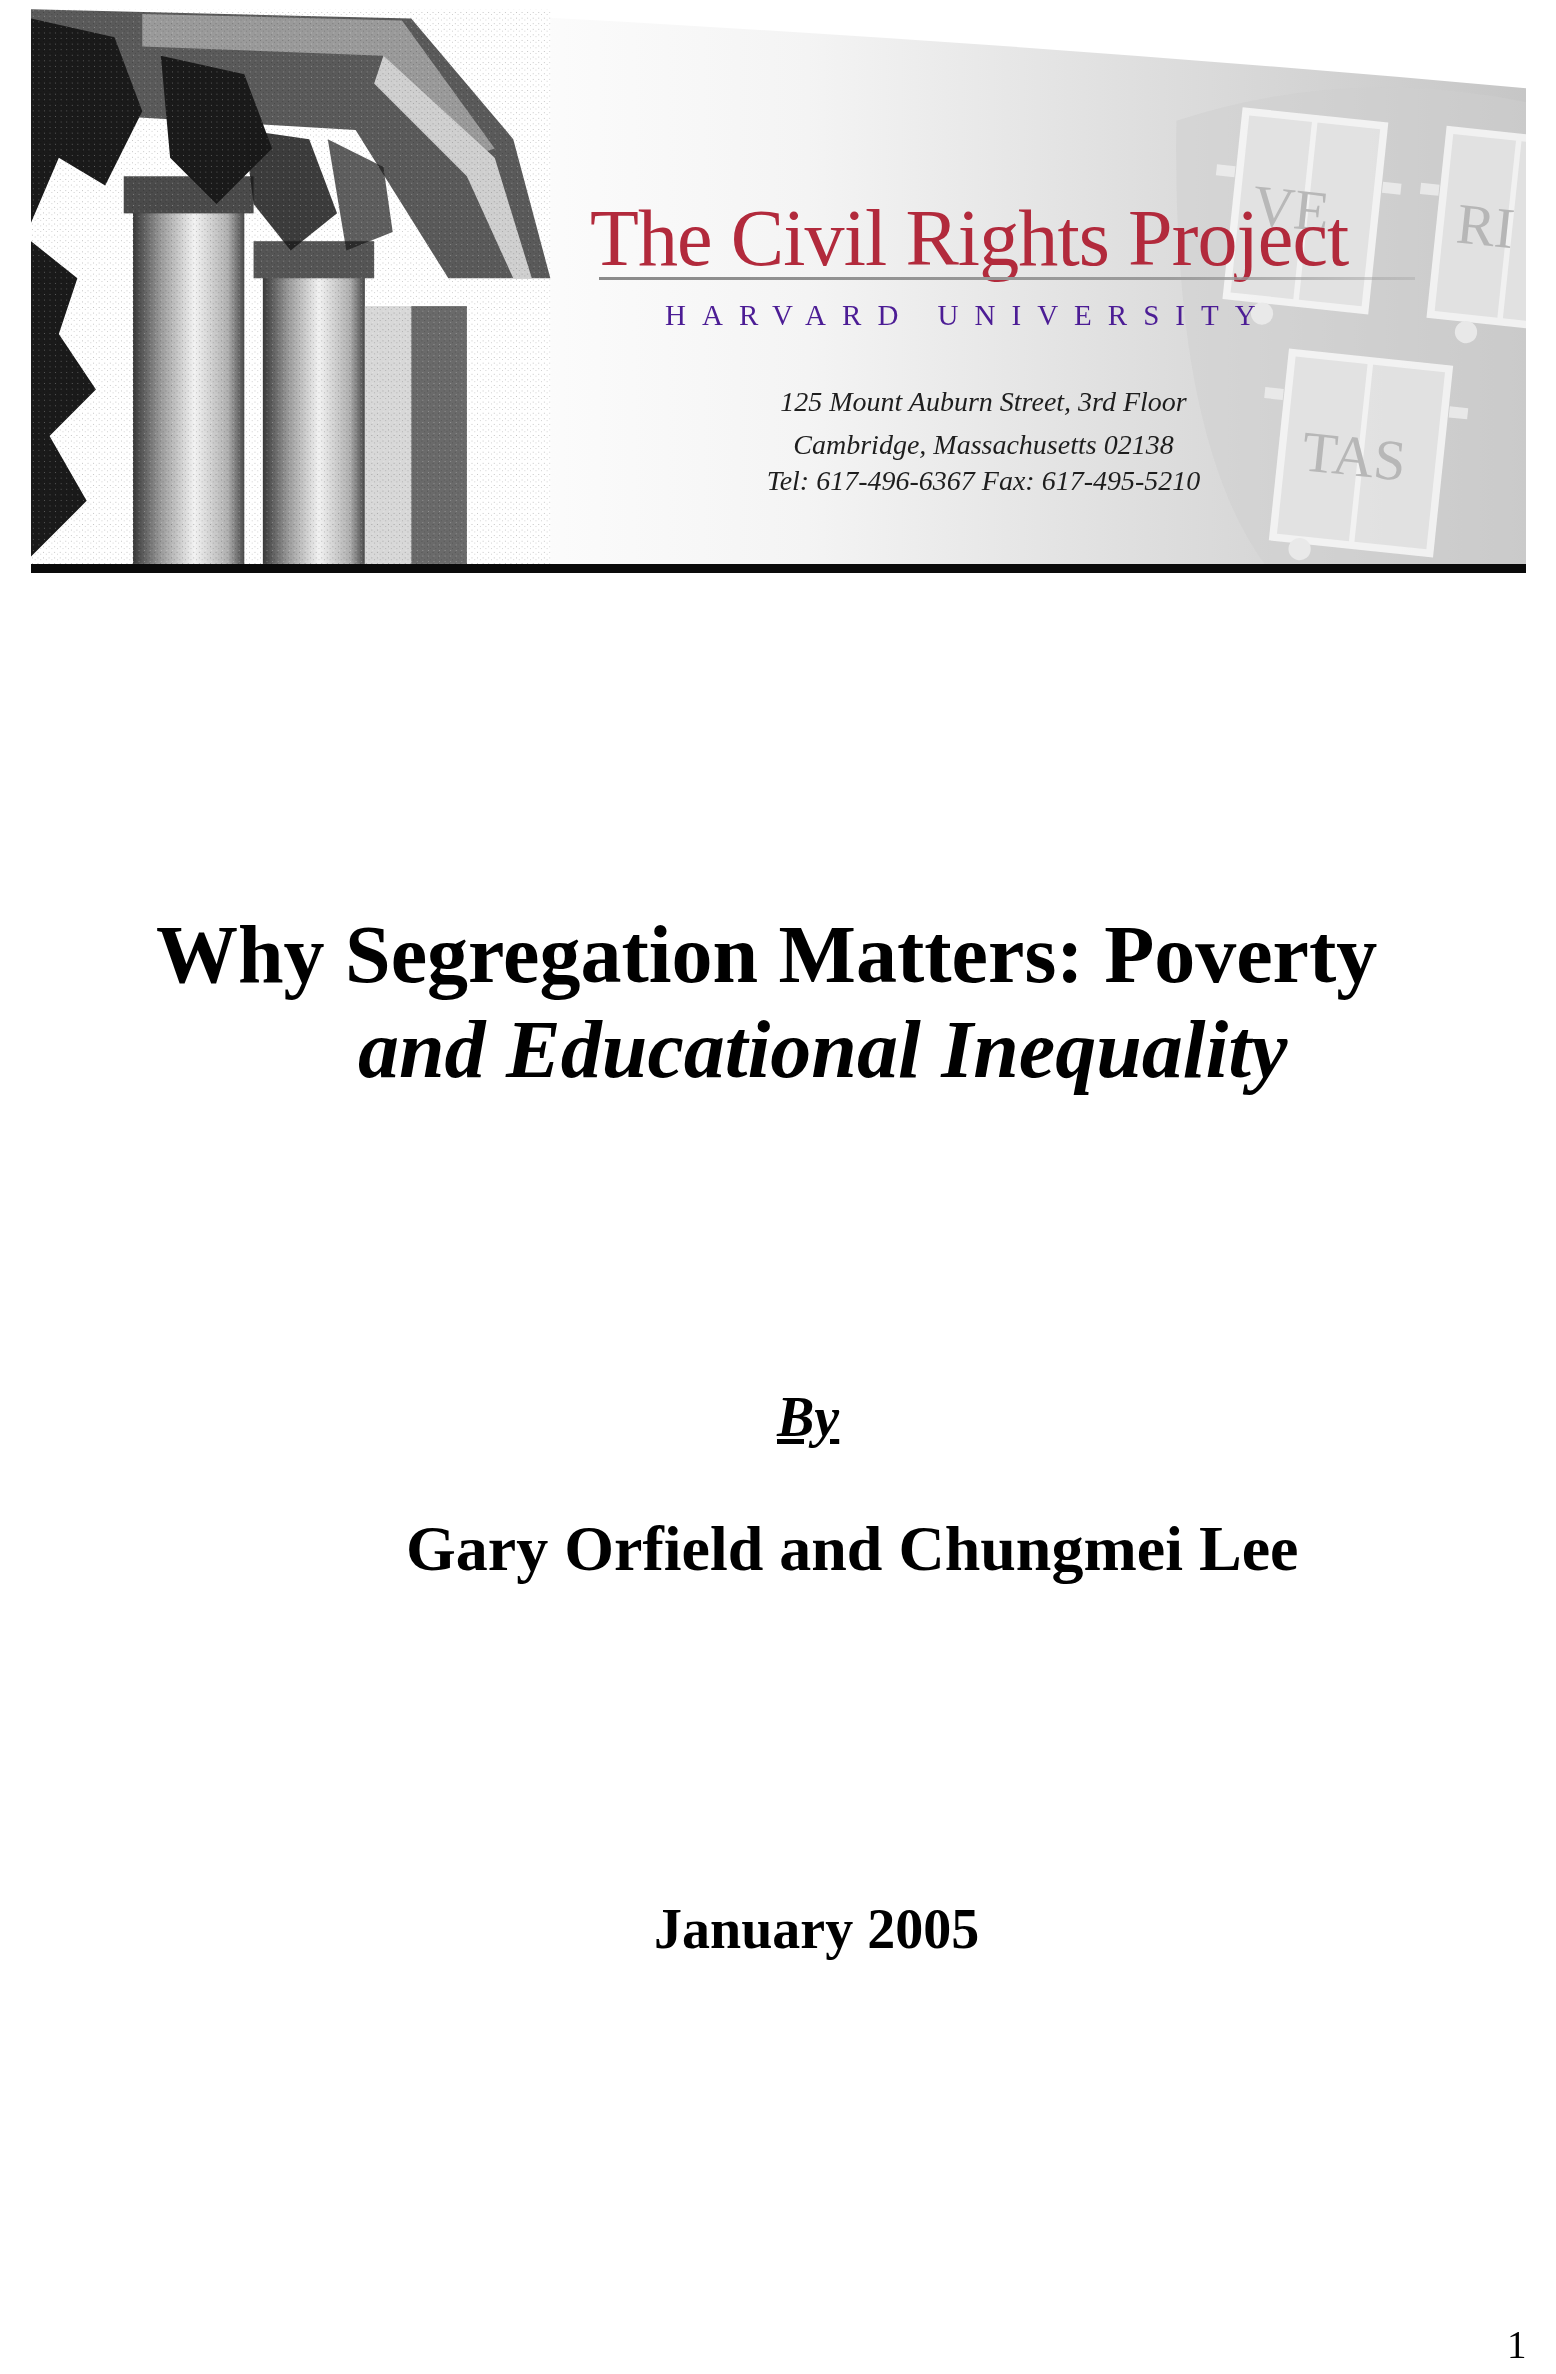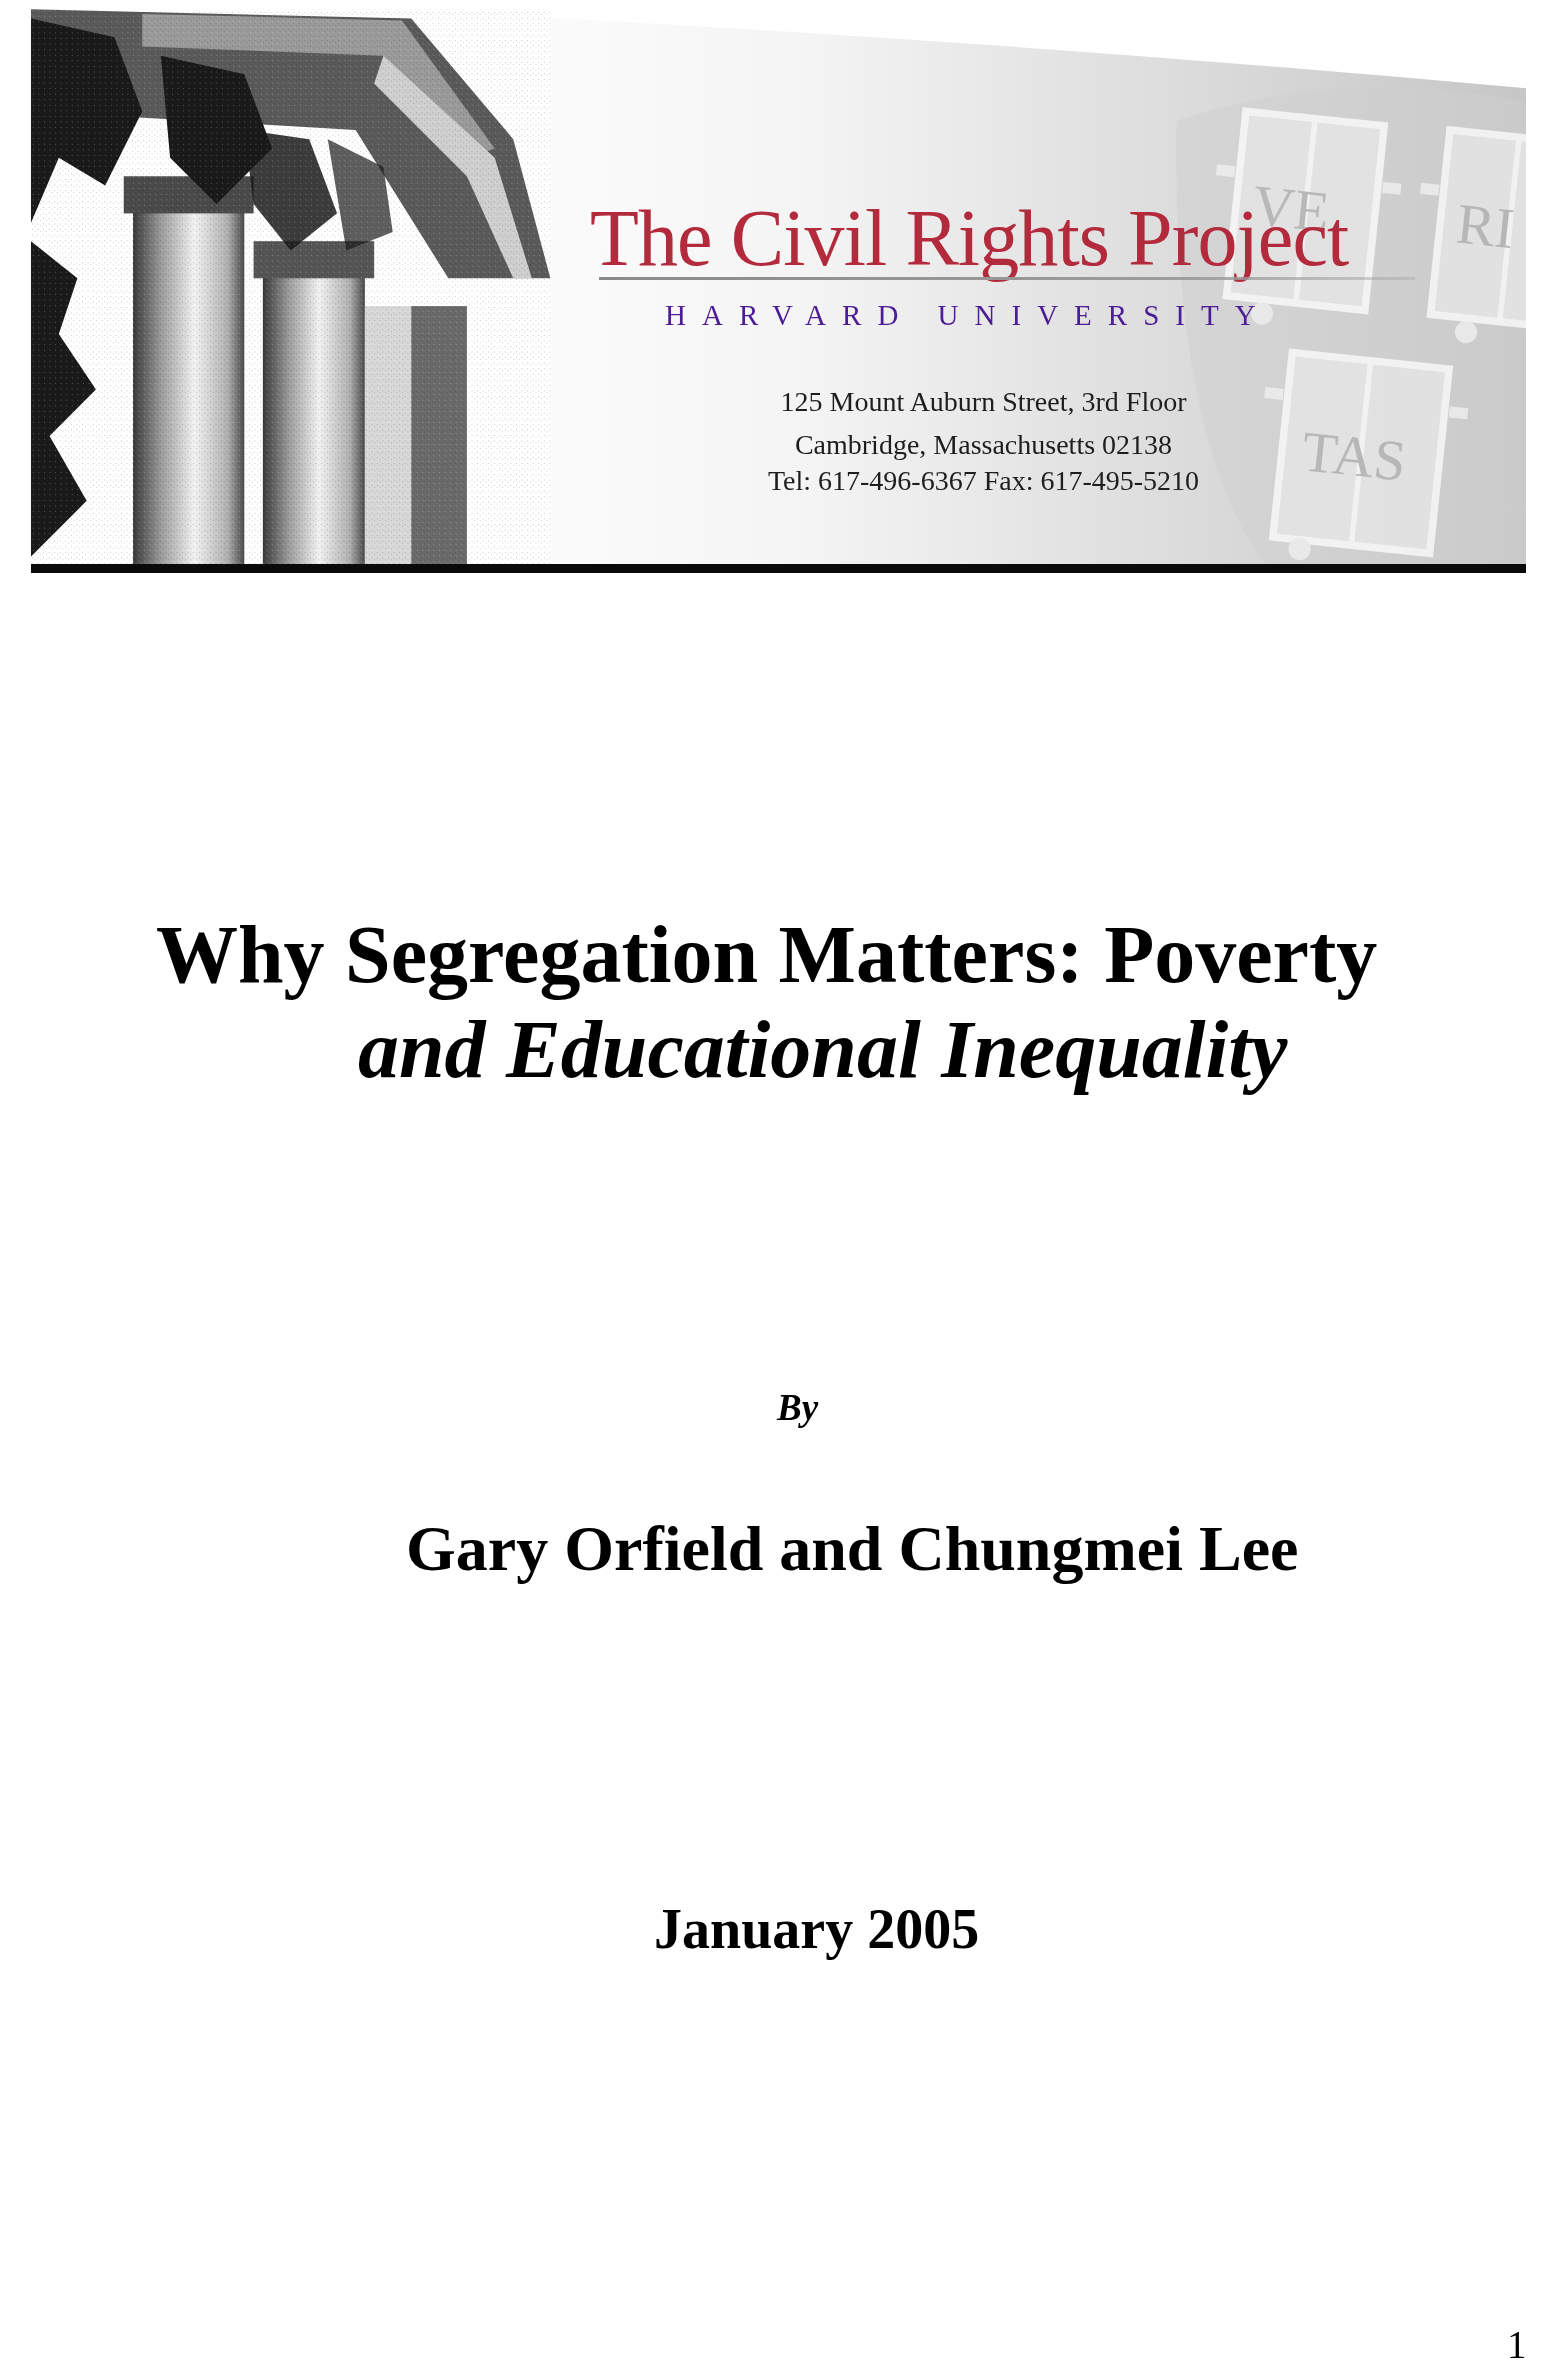--- a/index.html
+++ b/index.html
@@ -10,25 +10,25 @@
   
   #banner { position: absolute; left: 31px; top: 0; width: 1495px; height: 573px; overflow: hidden; }
   #banner svg.bg { position: absolute; left: 0; top: 0; }
   #banner .bar { position: absolute; left: 0; top: 564px; width: 1495px; height: 9.3px; background: #0a0a0a; }
 
   .org-title { font-family: "Liberation Serif", serif; font-size: 80px; color: #b22a3c;
                line-height: 1; letter-spacing: -0.9px; }
   .org-rule { position: absolute; height: 2.8px; background: linear-gradient(90deg, #8a8a8a, #9c9c9c 70%, rgba(150,150,150,0.3)); }
   .org-sub { font-family: "Liberation Serif", serif; font-size: 29px; color: #4c1d95;
              letter-spacing: 16px; line-height: 1; }
-  .addr { font-family: "Liberation Serif", serif; font-size: 28px; color: #1e1e1e;
+  .addr { font-family: "Liberation Serif", serif; font-style: italic; font-size: 28px; color: #1e1e1e;
           line-height: 1; text-align: center; width: 649px; left: 659px; }
 
   .doc-title { font-family: "Liberation Serif", serif; font-weight: bold; font-size: 82px; line-height: 1; text-align: center; }
-  .by { font-family: "Liberation Serif", serif; font-weight: bold; font-style: italic; font-size: 37px; line-height: 1; }
+  .by { font-family: "Liberation Serif", serif; font-weight: bold; font-style: italic; font-size: 56px; line-height: 1; text-decoration: underline; }
   .authors { font-family: "Liberation Serif", serif; font-weight: bold; font-size: 64px; line-height: 1; }
   .date { font-family: "Liberation Serif", serif; font-weight: bold; font-size: 56px; line-height: 1; }
   .pagenum { font-family: "Liberation Serif", serif; font-size: 39px; line-height: 1; }
 </style>
 </head>
 <body>
 
 <div id="banner">
   <svg class="bg" width="1495" height="564" viewBox="0 0 1612 608">
     <defs>

